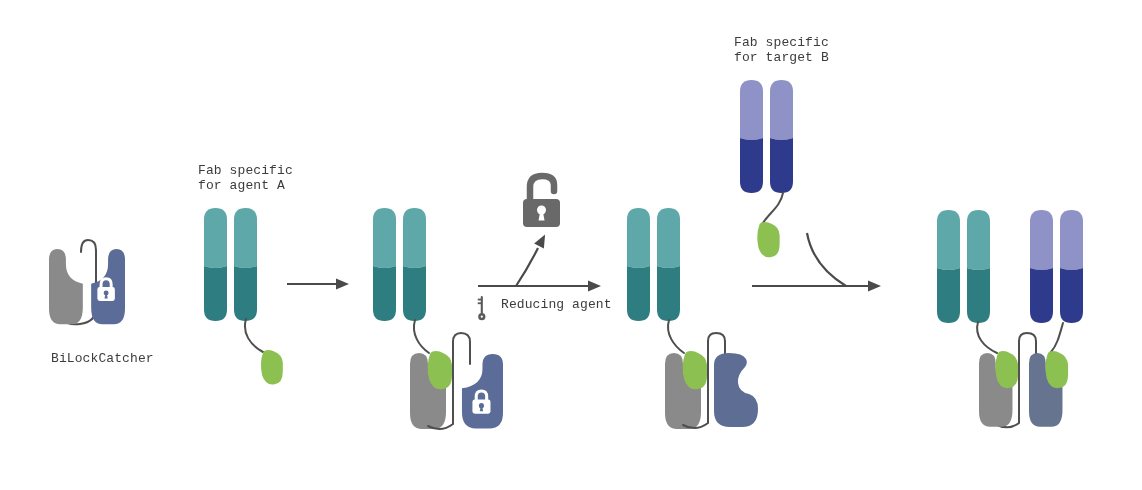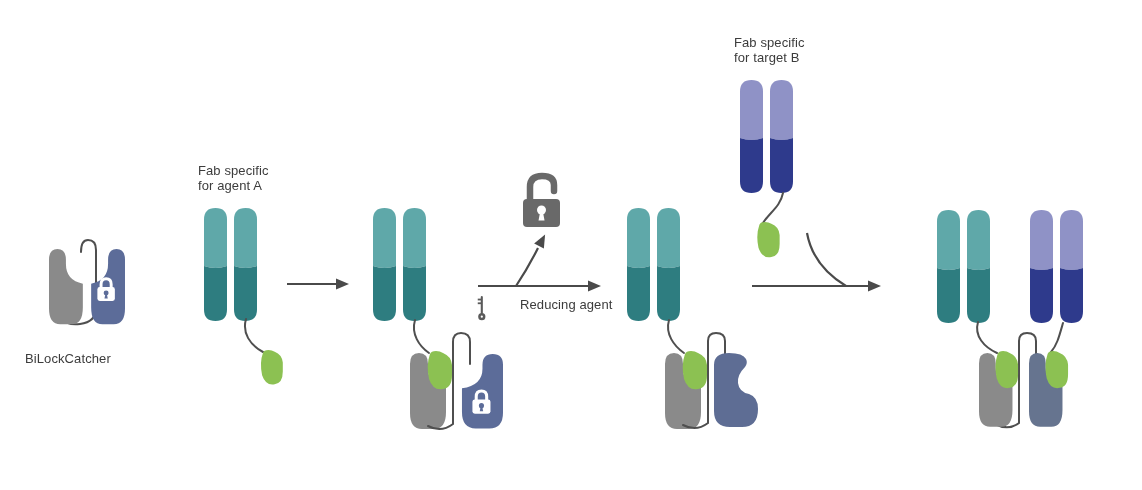--- a/index.html
+++ b/index.html
@@ -9,21 +9,21 @@
     font-family:"Liberation Sans","DejaVu Sans",sans-serif;
     overflow:hidden;position:relative;
   }
   .canvas{position:absolute;left:0;top:0;width:1142px;height:490px;}
   svg{position:absolute;left:0;top:0;}
   .strand{fill:none;stroke:#4F4F4F;stroke-width:2;stroke-linecap:round;}
   .arrowline{stroke:#4A4A4A;stroke-width:2.2;fill:none;stroke-linecap:butt;}
   .arrowhead{fill:#4A4A4A;stroke:none;}
   .lbl{
     position:absolute;color:#3C3C3C;font-size:13px;line-height:15px;
-    white-space:nowrap;letter-spacing:0.1px;
+    white-space:nowrap;letter-spacing:0.1px;font-family:Liberation Mono, monospace;
   }
 </style>
 </head>
 <body>
 
 <div class="canvas">
 
 <svg width="1142" height="490" viewBox="0 0 1142 490">
   <defs>
     <path id="fab-light" d="M0,58 L0,11.5 Q0,0 11.5,0 Q23,0 23,11.5 L23,58 Q11.5,62 0,58 Z M30,58 L30,11.5 Q30,0 41.5,0 Q53,0 53,11.5 L53,58 Q41.5,62 30,58 Z"></path>
@@ -123,31 +123,31 @@
     <use href="#fab-light" x="1030" y="210" fill="#8F92C6"></use>
     <use href="#fab-dark" x="1030" y="210" fill="#2E3A8C"></use>
     <path class="strand" d="M978,322 C974,336 984,347 997,353"></path>
     <path class="strand" d="M1063,323 C1059,337 1057,345 1051,352"></path>
     <path class="strand" d="M995,424 Q1008,431 1019,423 L1019,341 Q1019,333 1027,333 Q1036,333 1036,341 L1036,358"></path>
     <use href="#hook-with-leaf" transform="translate(979,351) scale(0.93,0.97)" fill="#8A8A8A"></use>
     <use href="#hook-with-leaf" transform="translate(1029,351) scale(0.93,0.97)" fill="#66748F"></use>
   </g>
 </svg>
 
-<div class="lbl" style="left:25px;top:351px;">
+<div class="lbl" style="left:51px;top:351px;">
   <span>BiLockCatcher</span>
 </div>
 
 <div class="lbl" style="left:198px;top:163px;">
   <div>Fab specific</div>
   <div>for agent A</div>
 </div>
 
 <div class="lbl" style="left:734px;top:35px;">
   <div>Fab specific</div>
   <div>for target B</div>
 </div>
 
-<div class="lbl" style="left:520px;top:297px;">
+<div class="lbl" style="left:501px;top:297px;">
   <span>Reducing agent</span>
 </div>
 
 </div>
 
 </body></html>

